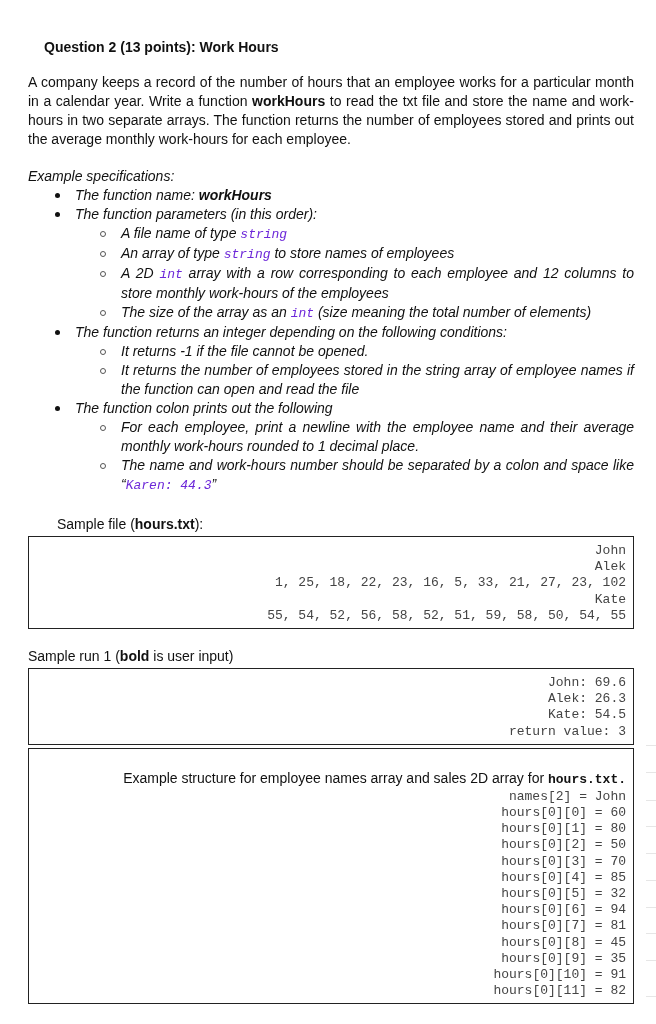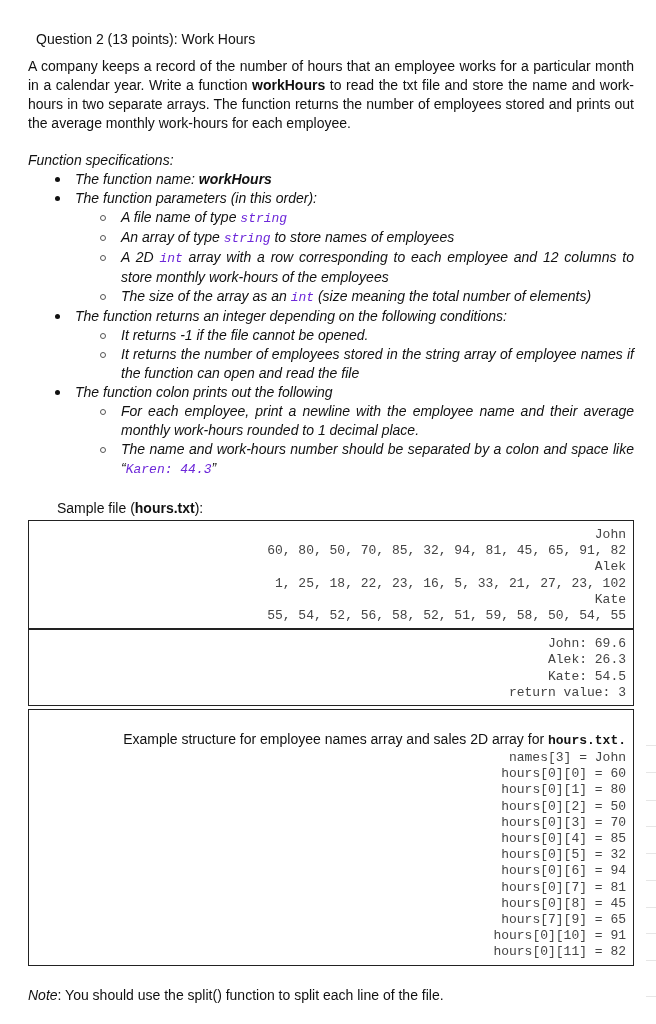--- a/index.html
+++ b/index.html
@@ -1,21 +1,21 @@
 <!DOCTYPE html>
 <html><head>
 <meta charset="utf-8">
 <style>
   html, body { margin: 0; padding: 0; background: #ffffff; }
   body {
     width: 656px; height: 1024px; position: relative; overflow: hidden;
     font-family: "Liberation Sans", sans-serif; color: #111;
   }
   .page { position: absolute; left: 28px; top: 22px; width: 606px; }
-  .title { font-weight: normal; font-size: 14px; line-height: 19px; margin: 8px; }
+  .title { font-weight: bold; font-size: 14px; line-height: 19px; margin: 16px; }
   .para { font-size: 14px; line-height: 19px; text-align: justify; margin: 0; }
   .para b { font-weight: bold; }
   .spec-head { font-style: italic; font-size: 14px; line-height: 19px; margin-top: 18px; }
   ul.l1 { list-style: none; margin: 0; padding: 0; }
   ul.l1 > li { position: relative; padding-left: 47px; font-size: 14px; line-height: 19px; font-style: italic; }
   ul.l1 > li > .bullet {
     position: absolute; left: 27px; top: 7px; width: 5px; height: 5px; border-radius: 50%; background: #111;
   }
   ul.l2 { list-style: none; margin: 0; padding: 0; }
   ul.l2 > li { position: relative; padding-left: 46px; font-size: 14px; line-height: 19px; text-align: justify; }
@@ -36,21 +36,21 @@
   .note i { font-style: italic; }
   .gridline { position: absolute; right: 0; width: 10px; height: 1px; background: #e6e6e6; }
 </style>
 </head>
 <body>
 
 <div class="page">
   <p class="title">Question 2 (13 points): Work Hours</p>
   <p class="para"><span>A company keeps a record of the number of hours that an employee works for a particular month in a calendar year. Write a function </span><b>workHours</b><span> to read the txt file and store the name and work-hours in two separate arrays. The function returns the number of employees stored and prints out the average monthly work-hours for each employee.</span></p>
 
-  <div class="spec-head">Function specifications:</div>
+  <div class="spec-head">Example specifications:</div>
   <ul class="l1">
     <li>
       <span class="bullet"></span>
       <span>The function name: </span><b>workHours</b>
     </li>
     <li>
       <span class="bullet"></span>
       <span>The function parameters (in this order):</span>
       <ul class="l2">
         <li><span class="bullet"></span><span>A file name of type </span><span class="mono">string</span></li>
@@ -73,47 +73,47 @@
       <ul class="l2">
         <li><span class="bullet"></span><span>For each employee, print a newline with the employee name and their average monthly work-hours rounded to 1 decimal place.</span></li>
         <li><span class="bullet"></span><span>The name and work-hours number should be separated by a colon and space like “</span><span class="mono">Karen: 44.3</span><span>”</span></li>
       </ul>
     </li>
   </ul>
 
   <div class="label" style="margin-top:20px;margin-left:29px;"><span>Sample file (</span><b>hours.txt</b><span>):</span></div>
   <div class="box">
     <div>John</div>
-    <div>60, 80, 50, 70, 85, 32, 94, 81, 45, 65, 91, 82</div>
     <div>Alek</div>
     <div>1, 25, 18, 22, 23, 16, 5, 33, 21, 27, 23, 102</div>
     <div>Kate</div>
     <div>55, 54, 52, 56, 58, 52, 51, 59, 58, 50, 54, 55</div>
   </div>
 
+  <div class="label" style="margin-top:18px;"><span>Sample run 1 (</span><b>bold</b><span> is user input)</span></div>
   <div class="box">
     <div>John: 69.6</div>
     <div>Alek: 26.3</div>
     <div>Kate: 54.5</div>
     <div>return value: 3</div>
   </div>
 
   <div class="box box2">
     <div class="head"><span>Example structure for employee names array and sales 2D array for </span><code>hours.txt.</code></div>
-    <div>names[3] = John</div>
+    <div>names[2] = John</div>
     <div>hours[0][0] = 60</div>
     <div>hours[0][1] = 80</div>
     <div>hours[0][2] = 50</div>
     <div>hours[0][3] = 70</div>
     <div>hours[0][4] = 85</div>
     <div>hours[0][5] = 32</div>
     <div>hours[0][6] = 94</div>
     <div>hours[0][7] = 81</div>
     <div>hours[0][8] = 45</div>
-    <div>hours[7][9] = 65</div>
+    <div>hours[0][9] = 35</div>
     <div>hours[0][10] = 91</div>
     <div>hours[0][11] = 82</div>
   </div>
 
   <div class="note"><i>Note</i><span>: You should use the split() function to split each line of the file.</span></div>
 </div>
 
 <div class="gridline" style="top:745px"></div>
 <div class="gridline" style="top:772px"></div>
 <div class="gridline" style="top:800px"></div>

